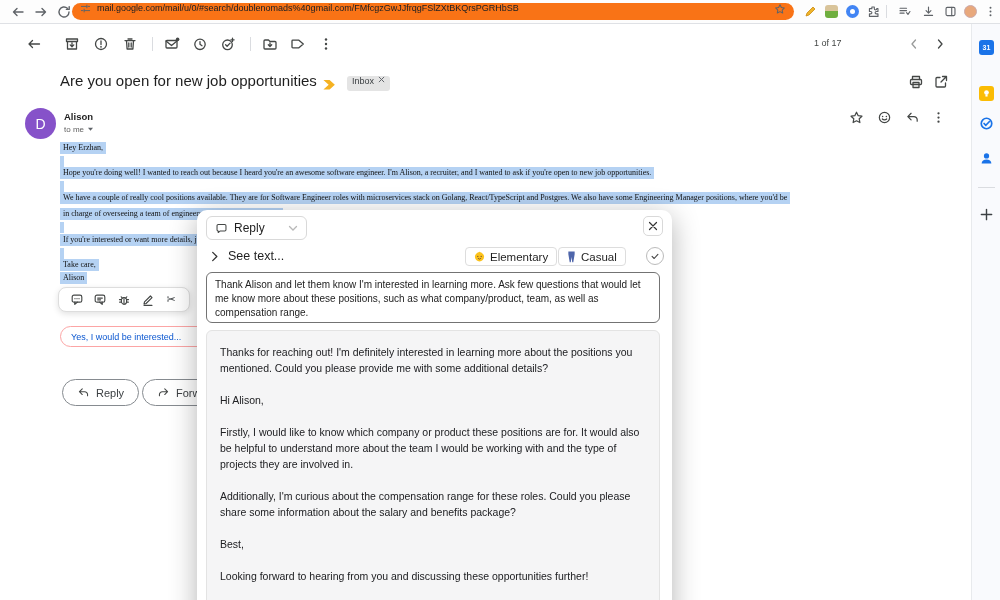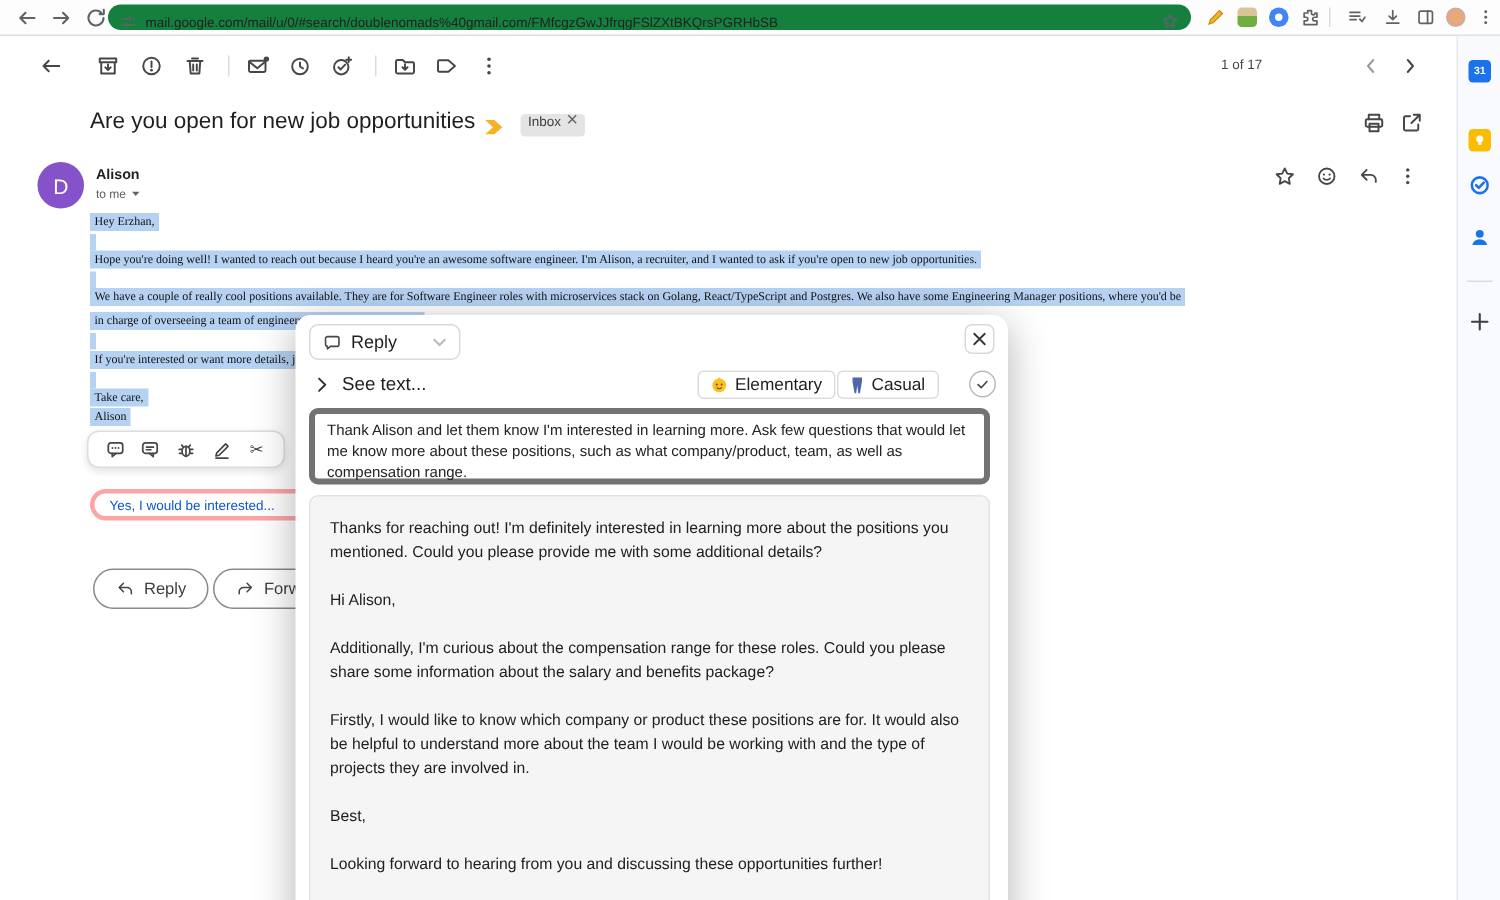--- a/index.html
+++ b/index.html
@@ -6,21 +6,21 @@
   html,body { width:1000px; height:600px; }
   body { font-family:"Liberation Sans", sans-serif; background:#fff; }
   .stage { position:relative; width:1000px; height:600px; overflow:hidden; background:#fff; }
   .abs { position:absolute; }
 
   
   .browser-bar { position:absolute; left:0; top:0; width:1000px; height:24px; background:#fdfdfd; border-bottom:1px solid #dfe1e5; }
   .nav-ic { position:absolute; top:4px; width:16px; height:16px; }
   .gicon { stroke:#5f6368; fill:none; stroke-width:1.4; stroke-linecap:round; stroke-linejoin:round; }
   .gicon-dark { stroke:#444746; fill:none; stroke-width:1.3; stroke-linecap:round; stroke-linejoin:round; }
-  .url-pill { position:absolute; left:72px; top:3px; width:722px; height:17px; background:#15803d; border-radius:9px; display:flex; align-items:flex-end; padding:0 8px; }
+  .url-pill { position:absolute; left:72px; top:3px; width:722px; height:17px; background:#f97316; border-radius:9px; display:flex; align-items:flex-start; padding:0 8px; }
   .url-text { font-size:9px; color:#202124; white-space:nowrap; overflow:hidden; flex:1; margin-left:6px; }
   .ext-dot { position:absolute; top:5px; width:13px; height:13px; }
   .vdiv { position:absolute; background:#dadce0; width:1px; }
 
   
   .gm-ic { position:absolute; width:16px; height:16px; cursor:pointer; }
   .pag { position:absolute; left:814px; top:38px; font-size:9px; color:#444746; }
 
   
   .subject { position:absolute; left:60px; top:72px; font-size:15px; color:#1f1f1f; }
@@ -34,37 +34,37 @@
   
   .bodyline { position:absolute; white-space:nowrap; font-size:8px; color:#111;font-family:Liberation Serif, serif; }
   .hl { background:#b5d2f3; padding:1px 3px 2px 3px; }
   .sel-mark { position:absolute; left:60px; width:4px; height:11px; background:#b5d2f3; }
 
   
   .mini-bar { position:absolute; left:58px; top:287px; width:132px; height:25px; background:#fff; border:1px solid #ddd; border-radius:8px; box-shadow:0 2px 6px rgba(0,0,0,.12); display:flex; align-items:center; justify-content:space-around; padding:0 6px; z-index:3; }
   .mini-ic { width:14px; height:14px; display:flex; align-items:center; justify-content:center; font-size:11px; color:#3c4043; cursor:pointer; }
 
   
-  .sr-chip { position:absolute; left:60px; top:326px; width:150px; height:21px; border:3px solid #fca5a5; border-radius:11px; color:#0b57d0; font-size:9px; display:flex; align-items:center; padding:0 10px; background:#fff; white-space:nowrap; overflow:hidden; z-index:2; cursor:pointer; }
+  .sr-chip { position:absolute; left:60px; top:326px; width:150px; height:21px; border:1px solid #fca5a5; border-radius:11px; color:#0b57d0; font-size:9px; display:flex; align-items:center; padding:0 10px; background:#fff; white-space:nowrap; overflow:hidden; z-index:2; cursor:pointer; }
   .act-btn { position:absolute; top:379px; height:27px; border:1px solid #868b90; border-radius:14px; background:#fff; display:flex; align-items:center; gap:6px; padding:0 14px; font-size:11px; color:#3c4043; z-index:2; cursor:pointer; white-space:nowrap; }
 
   
   .side-rail { position:absolute; left:971px; top:24px; width:29px; height:576px; background:#f9fafd; border-left:1px solid #e8eaed; }
   .rail-ic { position:absolute; left:7px; width:15px; height:15px; cursor:pointer; }
   .cal-ic { background:#1a73e8; border-radius:3px; color:#fff; font-size:7px; font-weight:bold; display:flex; align-items:center; justify-content:center; }
   .keep-ic { background:#fbbc04; border-radius:3px; display:flex; align-items:center; justify-content:center; }
 
   
   .popup { position:absolute; left:197px; top:210px; width:475px; height:420px; background:#fff; border-radius:10px; box-shadow:0 6px 28px rgba(0,0,0,.3); z-index:10; }
   .mode-btn { position:absolute; left:9px; top:6px; width:101px; height:24px; border:1px solid #d9d9d9; border-radius:6px; background:#fff; display:flex; align-items:center; gap:6px; padding:0 8px; font-size:12px; color:#1f1f1f; cursor:pointer; }
   .close-btn { position:absolute; left:446px; top:6px; width:20px; height:20px; border:1px solid #d9d9d9; border-radius:5px; background:#fff; display:flex; align-items:center; justify-content:center; cursor:pointer; }
   .see-text { position:absolute; left:14px; top:39px; display:flex; align-items:center; gap:9px; font-size:12.5px; color:#1f1f1f; cursor:pointer; }
   .tone-btn { position:absolute; top:37px; height:19px; border:1px solid #ddd; border-radius:4px; background:#fff; display:flex; align-items:center; gap:5px; padding:0 8px; font-size:11.5px; color:#1f1f1f; cursor:pointer; }
   .check-btn { position:absolute; left:449px; top:37px; width:18px; height:18px; border:1px solid #bbb; border-radius:50%; background:#fff; display:flex; align-items:center; justify-content:center; cursor:pointer; }
-  .prompt-box { position:absolute; left:9px; top:62px; width:454px; height:51px; border:4px solid #737373; border-radius:6px; padding:5px 8px; font-size:10px; line-height:14px; color:#222; background:#fff; }
+  .prompt-box { position:absolute; left:9px; top:62px; width:454px; height:51px; border:1px solid #737373; border-radius:6px; padding:5px 8px; font-size:10px; line-height:14px; color:#222; background:#fff; }
   .gen-box { position:absolute; left:9px; top:120px; width:454px; height:282px; border:1px solid #e3e3e3; border-radius:6px; background:#f5f5f6; padding:13px 13px; font-size:10.5px; line-height:16px; color:#202124; overflow:hidden; }
   .gen-box p + p { margin-top:16px; }
 </style>
 </head>
 <body>
 
 <div class="stage">
 
   <div class="browser-bar">
     <svg class="nav-ic" style="left:10px" viewBox="0 0 16 16">
@@ -338,20 +338,20 @@
       <svg width="10" height="10" viewBox="0 0 12 12">
           <path d="M2.5 6.5l2.5 2.5 4.5-5" stroke="#444" stroke-width="1.3" fill="none" stroke-linecap="round" stroke-linejoin="round"></path>
         </svg>
     </button>
 
     <div class="prompt-box">Thank Alison and let them know I'm interested in learning more. Ask few questions that would let me know more about these positions, such as what company/product, team, as well as compensation range.</div>
 
     <div class="gen-box">
       <p>Thanks for reaching out! I'm definitely interested in learning more about the positions you mentioned. Could you please provide me with some additional details?</p>
       <p>Hi Alison,</p>
+      <p>Firstly, I would like to know which company or product these positions are for. It would also be helpful to understand more about the team I would be working with and the type of projects they are involved in.</p>
       <p>Additionally, I'm curious about the compensation range for these roles. Could you please share some information about the salary and benefits package?</p>
-      <p>Firstly, I would like to know which company or product these positions are for. It would also be helpful to understand more about the team I would be working with and the type of projects they are involved in.</p>
       <p>Best,</p>
       <p>Looking forward to hearing from you and discussing these opportunities further!</p>
     </div>
   </div>
 
 </div>
 
 </body></html>

